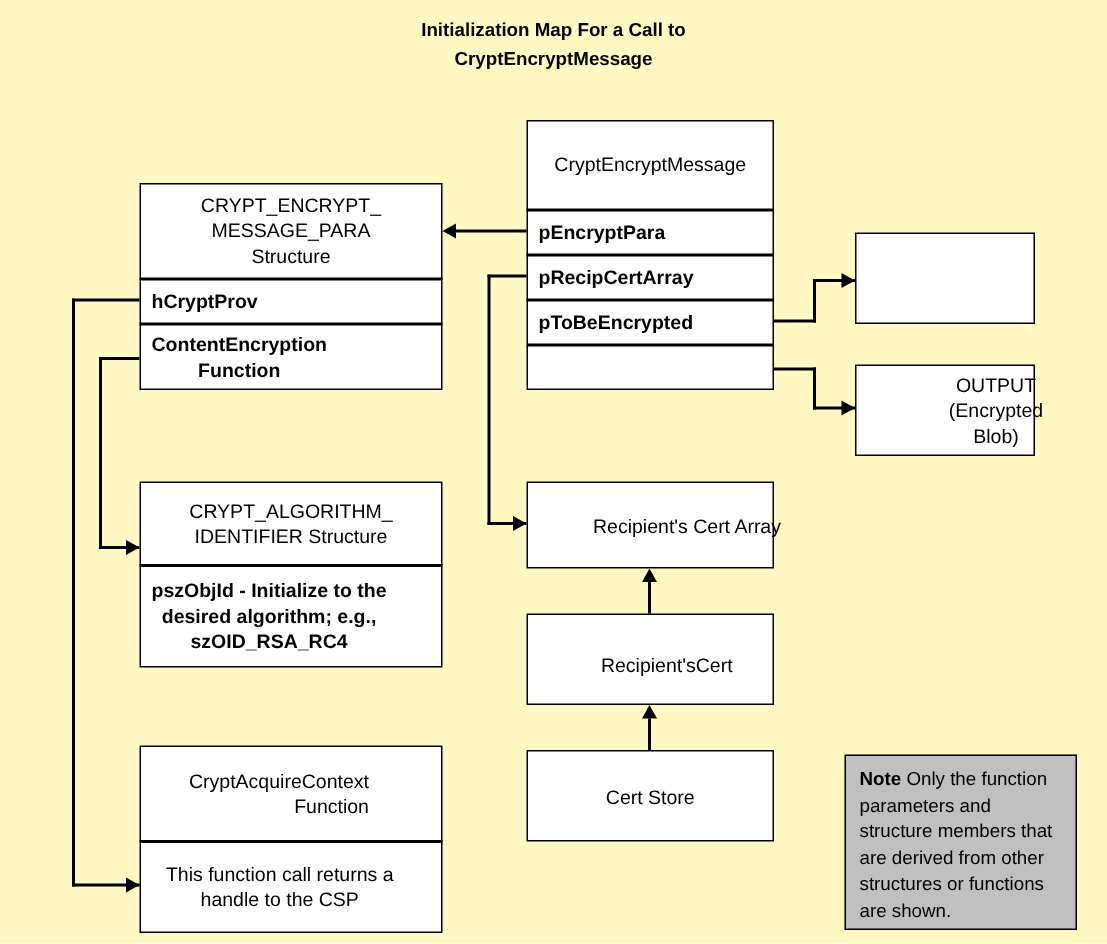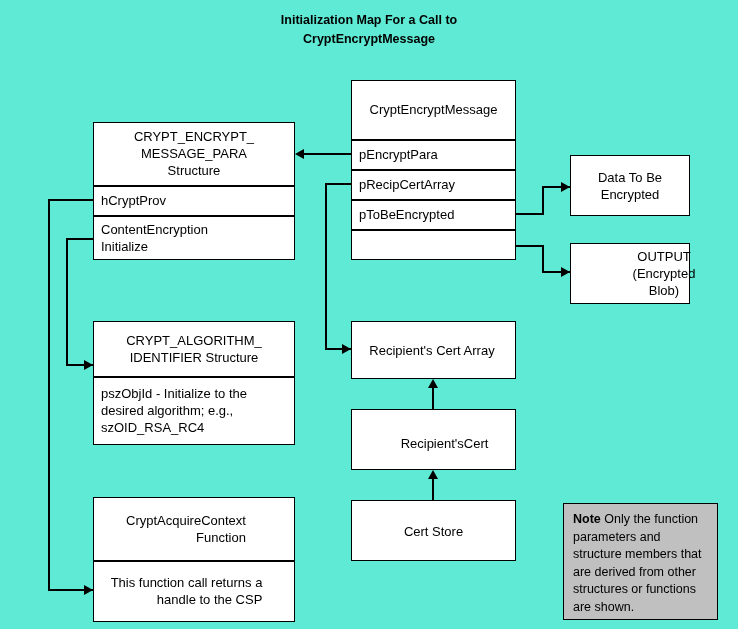--- a/index.html
+++ b/index.html
@@ -5,21 +5,21 @@
 <style>
   html,body{margin:0;padding:0;background:#ffffff;}
   body{
     font-family:"Liberation Sans","DejaVu Sans",sans-serif;
     color:#000000;
   }
   #canvas{
     position:relative;
     width:738px;
     height:629px;
-    background:#5eead4;
+    background:#fef9c3;
     overflow:hidden;
   }
   .title{
     position:absolute;
     left:0; top:11px;
     width:738px;
     text-align:center;
     font-size:12.5px;
     font-weight:bold;
     line-height:19px;
@@ -34,21 +34,21 @@
   .cell{
     position:absolute;
     box-sizing:border-box;
     display:flex;
     align-items:center;
     font-size:13px;
     line-height:17px;
     background:transparent;
   }
   .cell.center{justify-content:center;text-align:center;}
-  .cell.left{justify-content:flex-start;text-align:left;padding-left:8px;}
+  .cell.left{justify-content:flex-start;text-align:center;padding-left:8px;font-weight:bold;}
   .divider{
     position:absolute;
     background:#000000;
     height:1.6px;
   }
   .hline{position:absolute;background:#000000;height:2.2px;}
   .vline{position:absolute;background:#000000;width:2.2px;}
   .arrow{
     position:absolute;
     width:0;height:0;
@@ -100,48 +100,46 @@
   <div class="box" style="left:351px;top:230px;width:165px;height:30px;"></div>
 
   <div class="box" style="left:93px;top:122px;width:202px;height:138px;"></div>
   <div class="cell center multi" style="left:93px;top:122px;width:202px;height:63px;border-radius:31px;">CRYPT_ENCRYPT_
 MESSAGE_PARA
 Structure</div>
   <div class="divider" style="left:93px;top:185px;width:202px;"></div>
   <div class="cell left" style="left:93px;top:185px;width:202px;height:30px;">hCryptProv</div>
   <div class="divider" style="left:93px;top:215px;width:202px;"></div>
   <div class="cell left multi" style="left:93px;top:215px;width:202px;height:45px;">ContentEncryption
-Initialize</div>
+Function</div>
 
   <div class="box" style="left:93px;top:321px;width:202px;height:124px;"></div>
   <div class="cell center multi" style="left:93px;top:321px;width:202px;height:55px;">CRYPT_ALGORITHM_
 IDENTIFIER Structure</div>
   <div class="divider" style="left:93px;top:376px;width:202px;"></div>
   <div class="cell left multi" style="left:93px;top:376px;width:202px;height:69px;">pszObjId - Initialize  to the
 desired algorithm; e.g.,
 szOID_RSA_RC4</div>
 
   <div class="box" style="left:93px;top:497px;width:202px;height:125px;"></div>
   <div class="cell center multi" style="left:93px;top:497px;width:186px;height:63px;text-align:right;">CryptAcquireContext
 Function</div>
   <div class="divider" style="left:93px;top:560px;width:202px;"></div>
-  <div class="cell center multi" style="left:93px;top:560px;width:187px;height:62px;text-align:right;">This function call returns a
+  <div class="cell center multi" style="left:93px;top:560px;width:187px;height:62px;">This function call returns a
 handle to the CSP</div>
 
   <div class="box" style="left:570px;top:155px;width:120px;height:61px;"></div>
-  <div class="cell center multi" style="left:570px;top:155px;width:120px;height:61px;">Data To Be
-Encrypted</div>
 
   <div class="box" style="left:570px;top:243px;width:120px;height:61px;"></div>
   <div class="cell center multi" style="left:604px;top:243px;width:120px;height:61px;">OUTPUT
 (Encrypted
 Blob)</div>
 
   <div class="box" style="left:351px;top:321px;width:165px;height:58px;"></div>
-  <div class="cell center" style="left:340px;top:321px;width:184px;height:58px;">Recipient's Cert Array</div>
+  <div class="cell center" style="left:366px;top:321px;width:184px;height:58px;">Recipient's Cert Array</div>
 
   <div class="box" style="left:351px;top:409px;width:165px;height:61px;"></div>
   <div class="cell center" style="left:362px;top:409px;width:165px;height:69px;">Recipient'sCert</div>
 
   <div class="box" style="left:351px;top:500px;width:165px;height:61px;"></div>
   <div class="cell center" style="left:351px;top:500px;width:165px;height:62px;">Cert Store</div>
 
   <div class="note" style="left:563px;top:503px;width:155px;height:117px;">
     <b>Note</b><span>  Only the function parameters and structure members that are derived from other structures or functions are shown.</span>
   </div>

